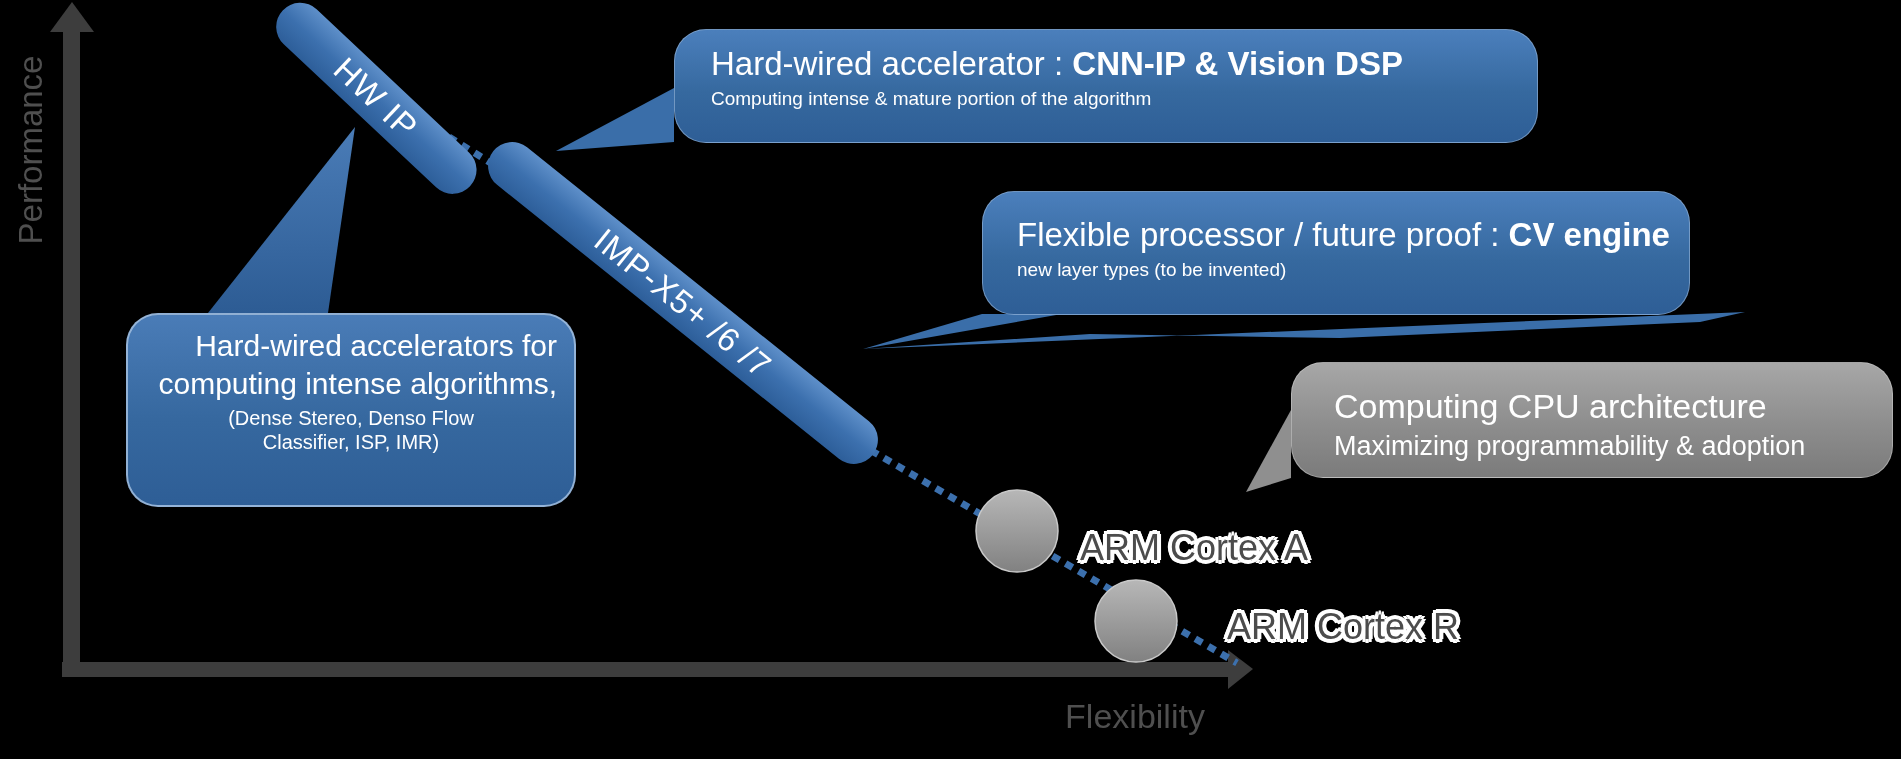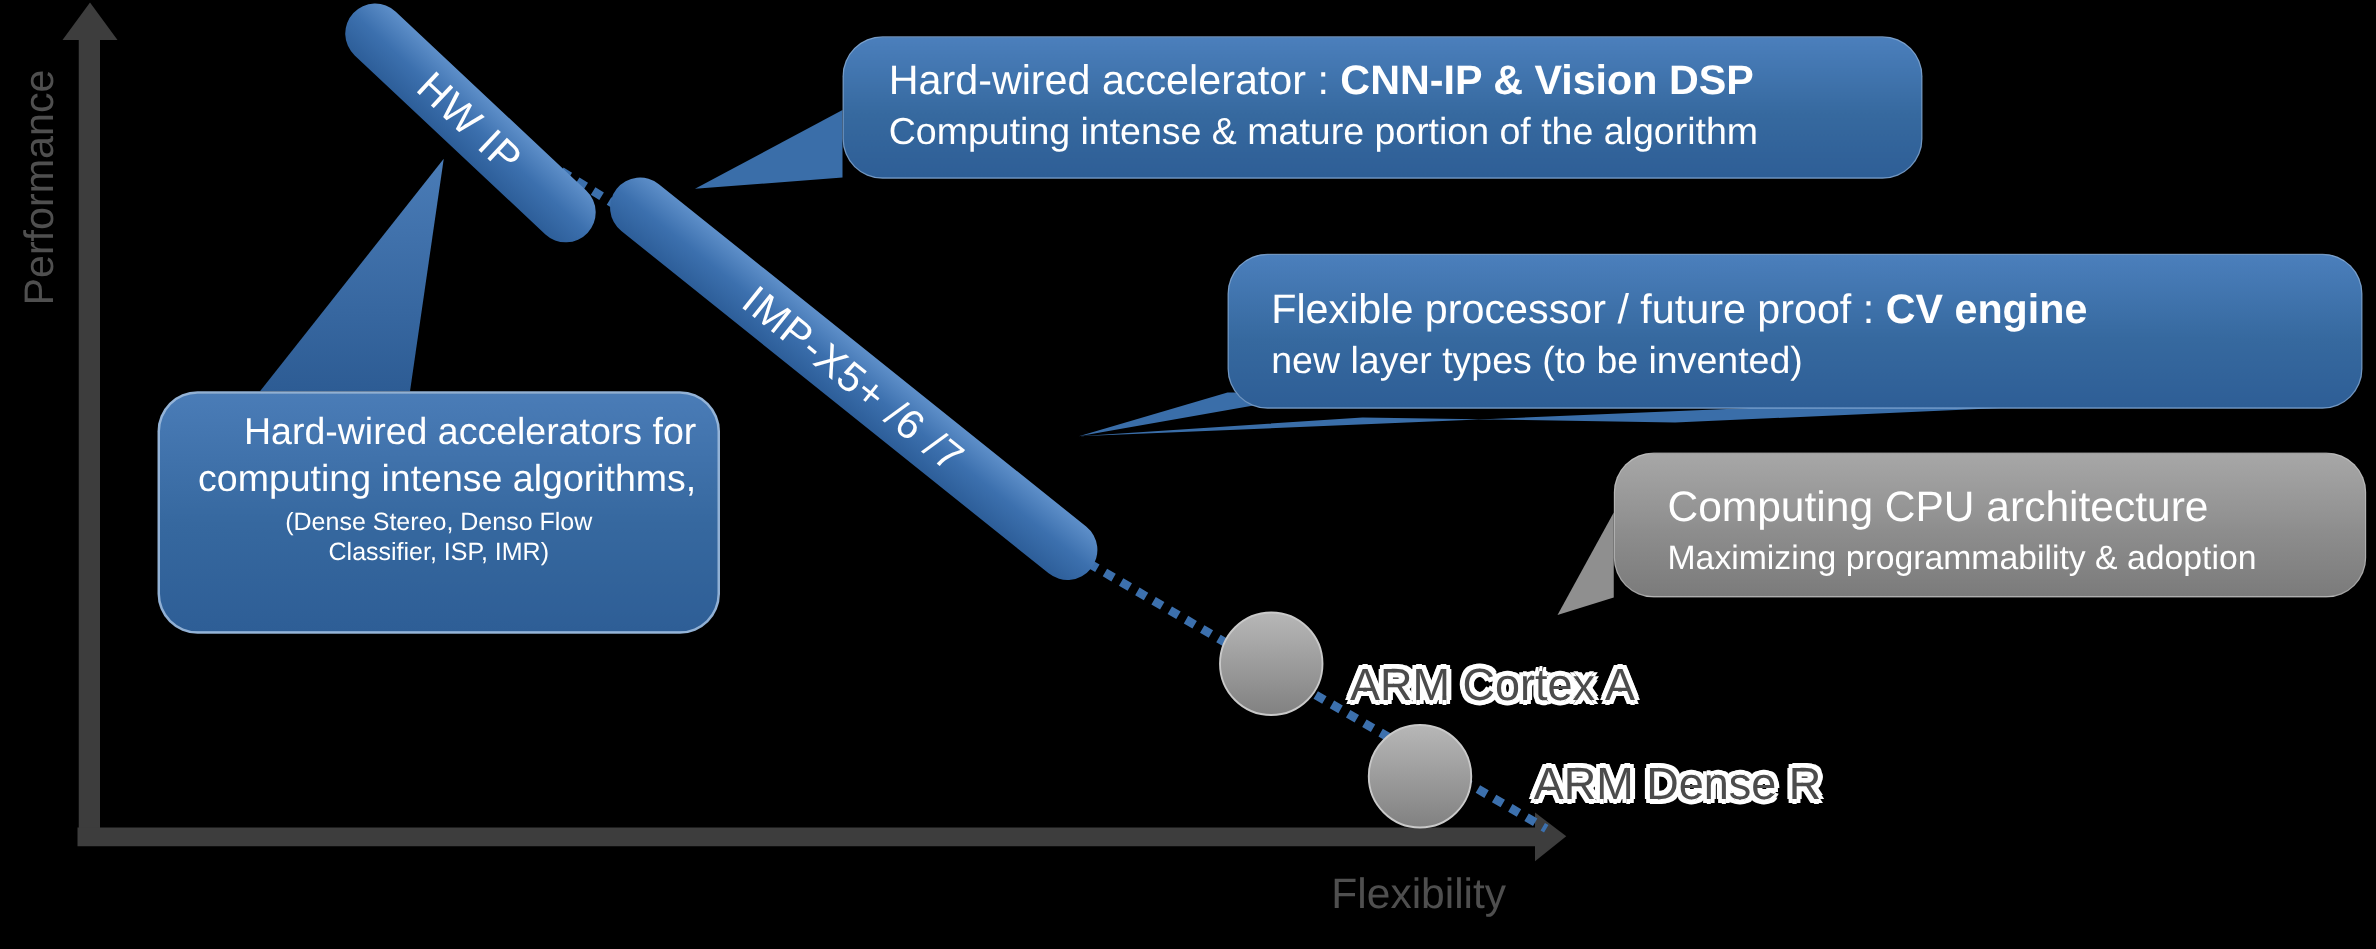--- a/index.html
+++ b/index.html
@@ -11,24 +11,24 @@
   .axis-label{position:absolute;color:#4f4f4f;white-space:nowrap;}
   #perf-label{left:31px;top:150px;transform:translate(-50%,-50%) rotate(-90deg);font-size:33px;}
   #flex-label{left:1135px;top:716px;transform:translate(-50%,-50%);font-size:34px;}
 
   
   .callout{position:absolute;box-sizing:border-box;color:#fff;border-radius:32px;}
   .callout.blue{background:linear-gradient(180deg,#4b7fbc 0%,#36699f 55%,#2e5e96 100%);
                 border:1px solid rgba(148,178,214,.65);}
   .co-line1{font-size:33px;line-height:1.25;}
   .co-line1 .b{font-weight:700;}
-  .co-line2{font-size:30px;line-height:1.2;margin-top:4px;}
+  .co-line2{font-size:19px;line-height:1.2;margin-top:4px;}
 
   #co-cnn{left:674px;top:29px;width:864px;height:114px;padding:13px 0 0 36px;}
-  #co-cv {left:982px;top:191px;width:908px;height:124px;padding:22px 0 16px 34px;margin-top:12px;}
+  #co-cv {left:982px;top:191px;width:708px;height:124px;padding:22px 0 16px 34px;}
 
   #co-cpu{left:1291px;top:362px;width:602px;height:116px;padding:22px 0 0 42px;
           background:linear-gradient(180deg,#a7a7a7 0%,#8d8d8d 55%,#7b7b7b 100%);
           border:1px solid rgba(215,215,215,.45);}
   #co-cpu .co-line1{font-size:34px;}
   #co-cpu .co-line2{font-size:27px;margin-top:2px;}
 
   #co-hw{left:126px;top:313px;width:450px;height:194px;text-align:center;padding-top:12px;
          background:linear-gradient(180deg,#4a7cb7 0%,#36689f 55%,#2e5e96 100%);
          border:2px solid rgba(162,190,222,.85);}
@@ -114,15 +114,15 @@
     <div class="co-line1">Computing CPU architecture</div>
     <div class="co-line2">Maximizing programmability &amp; adoption</div>
   </div>
 
   <div class="callout" id="co-hw">
     <div class="co-hw-title">Hard-wired accelerators for computing intense algorithms,</div>
     <div class="co-hw-sub">(Dense Stereo, Denso Flow Classifier, ISP, IMR)</div>
   </div>
 
   <div class="arm-label" id="arm-a">ARM Cortex A</div>
-  <div class="arm-label" id="arm-r">ARM Dense R</div>
+  <div class="arm-label" id="arm-r">ARM Cortex R</div>
 
 </div>
 
 </body></html>

